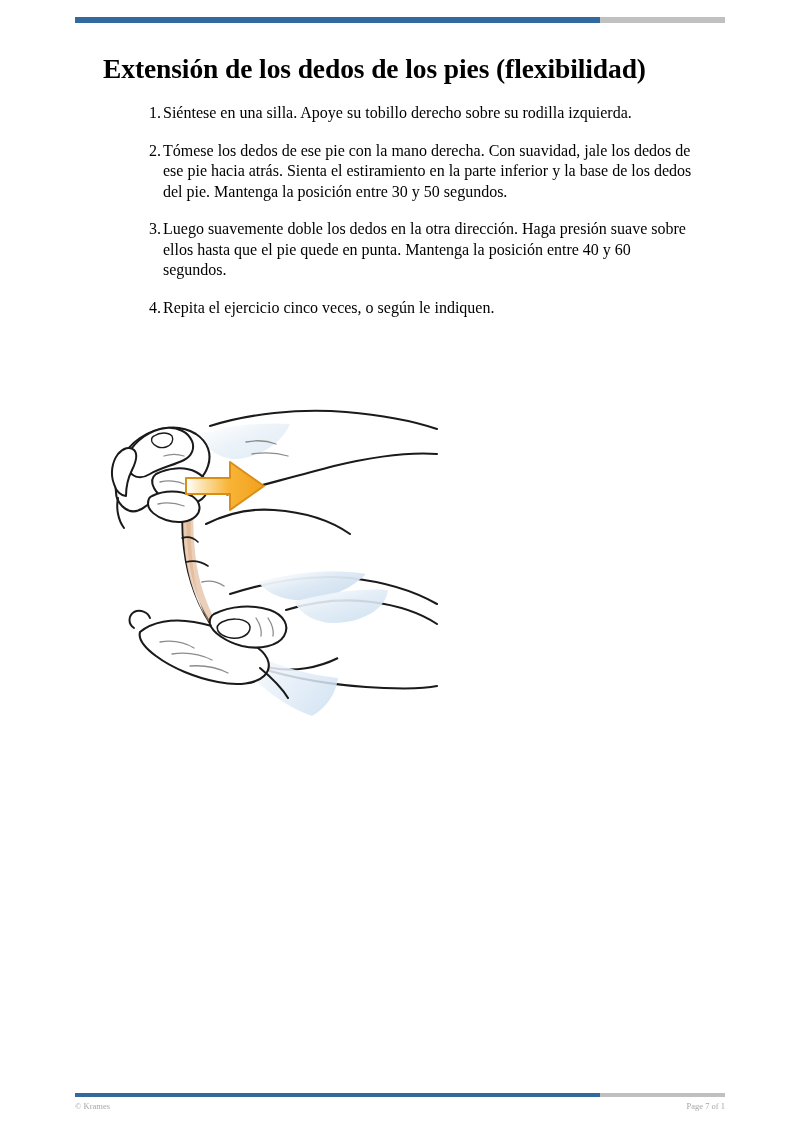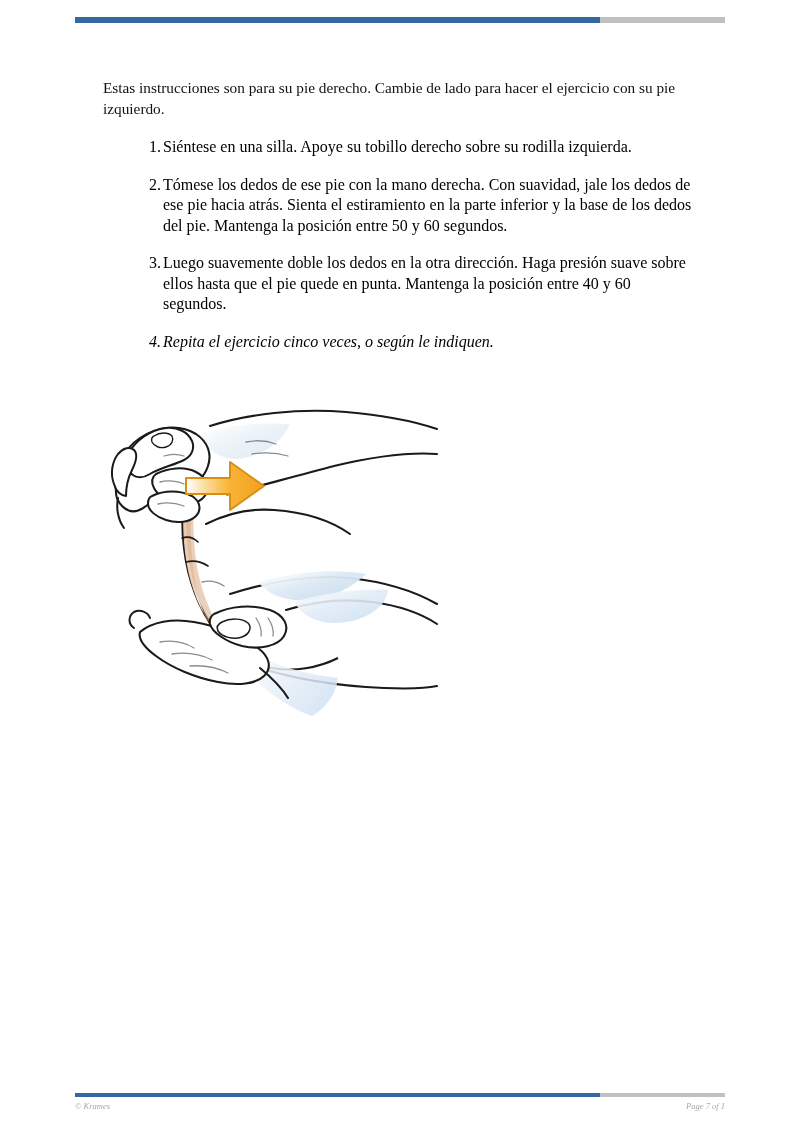--- a/index.html
+++ b/index.html
@@ -78,21 +78,21 @@
   }
   ol.steps > li::before {
     counter-increment: stepcounter;
     content: counter(stepcounter) ".";
     position: absolute;
     left: 0;
     top: 0;
     width: 16px;
     text-align: right;
   }
-  ol.steps > li:last-child { margin-bottom: 1px; font-style: italic; }
+  ol.steps > li:last-child { margin-bottom: 1px; }
 
   
   .figure {
     position: absolute;
     left: 98px;
     top: 396px;
     width: 340px;
     height: 330px;
   }
   .figure svg { display: block; width: 100%; height: 100%; }
@@ -118,41 +118,40 @@
   }
   .footer-text {
     position: absolute;
     left: 75px;
     top: 1101px;
     width: 650px;
     display: flex;
     justify-content: space-between;
     align-items: flex-end;
     font-family: "Liberation Serif", "DejaVu Serif", serif;
-    font-style: italic;
     font-size: 8.5px;
     color: #a7a7a7;
   }
 </style>
 </head>
 <body>
 
 <div class="header-rule">
   <div class="seg-blue"></div>
   <div class="seg-gray"></div>
 </div>
 
 <div class="page">
 
-
-  <p class="intro">Estas instrucciones son para su pie derecho. Cambie de lado para hacer el ejercicio con su pie izquierdo.</p>
+  <h1 class="doc-title">Extensión de los dedos de los pies (flexibilidad)</h1>
+
 
   <ol class="steps">
     <li>Siéntese en una silla. Apoye su tobillo derecho sobre su rodilla izquierda.</li>
-    <li>Tómese los dedos de ese pie con la mano derecha. Con suavidad, jale los dedos de ese pie hacia atrás. Sienta el estiramiento en la parte inferior y la base de los dedos del pie. Mantenga la posición entre 50 y 60 segundos.</li>
+    <li>Tómese los dedos de ese pie con la mano derecha. Con suavidad, jale los dedos de ese pie hacia atrás. Sienta el estiramiento en la parte inferior y la base de los dedos del pie. Mantenga la posición entre 30 y 50 segundos.</li>
     <li>Luego suavemente doble los dedos en la otra dirección. Haga presión suave sobre ellos hasta que el pie quede en punta. Mantenga la posición entre 40 y 60 segundos.</li>
     <li>Repita el ejercicio cinco veces, o según le indiquen.</li>
   </ol>
 
 </div>
 
 <div class="figure">
   <svg viewBox="0 0 340 330" xmlns="http://www.w3.org/2000/svg" aria-hidden="true">
     <defs>
       <linearGradient id="arrowGrad" x1="0" y1="0" x2="1" y2="0">

